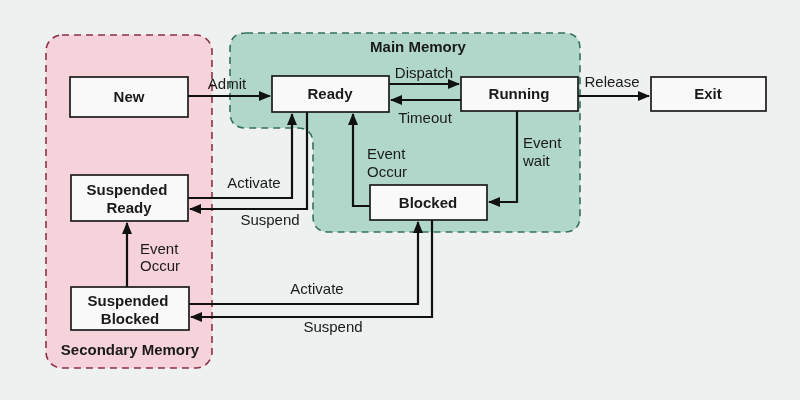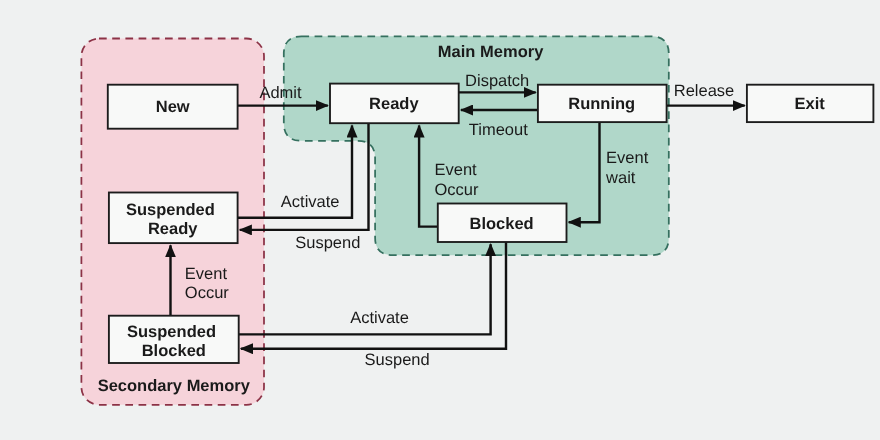--- a/index.html
+++ b/index.html
@@ -1,21 +1,21 @@
 <!DOCTYPE html>
 <html><head>
 <meta charset="utf-8">
 <style>
   html,body{margin:0;padding:0;}
   body{
     width:800px;height:400px;overflow:hidden;
     font-family:"Liberation Sans", sans-serif;
     background:#eff1f1;
   }
-  .stage{position:relative;width:676px;height:400px;padding-left:28px;}
+  .stage{position:relative;width:676px;height:400px;}
   svg{display:block;}
   text{fill:#1a1a1a;font-family:"Liberation Sans", sans-serif;}
   .node-label{font-size:15px;font-weight:bold;}
   .edge-label{font-size:15px;}
   .region-label{font-size:15px;font-weight:bold;}
   .edge{stroke:#111;stroke-width:2.2;fill:none;}
   .node-box{fill:#f8f9f8;stroke:#1c1c1c;stroke-width:1.7;}
 </style>
 </head>
 <body>

